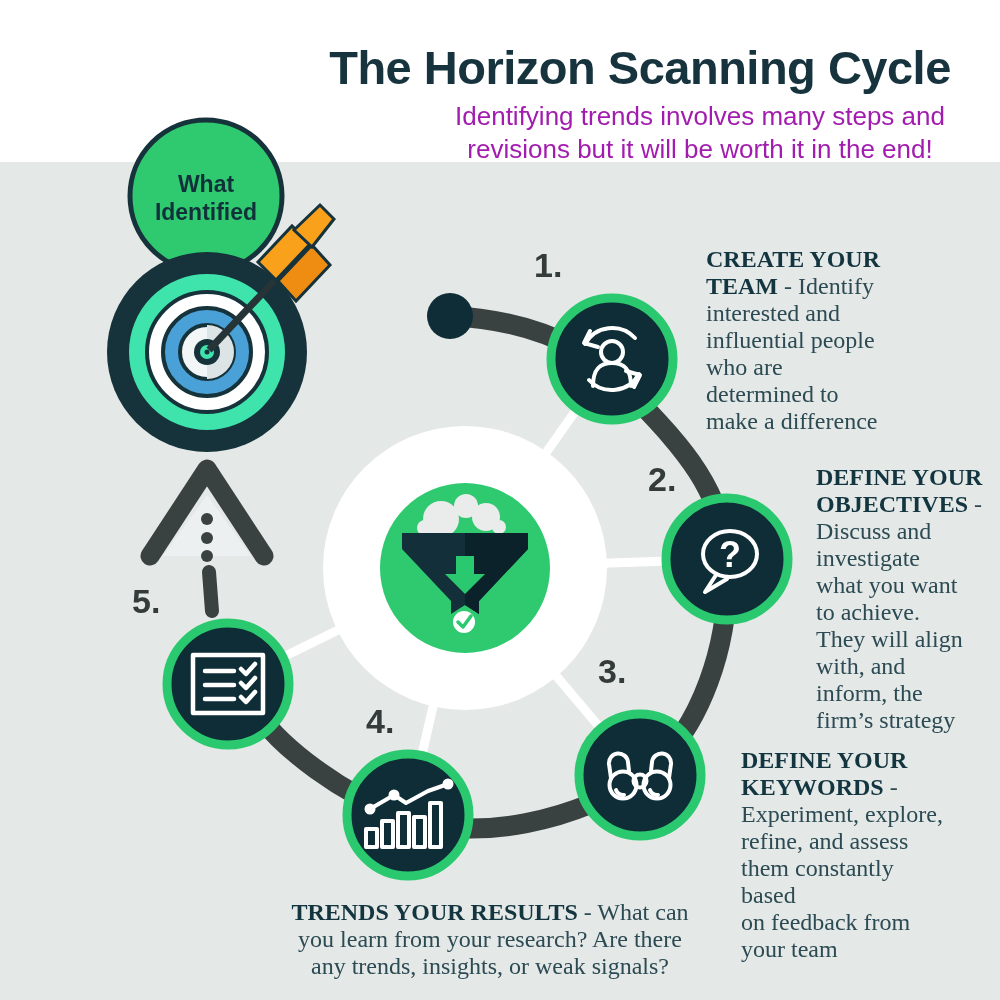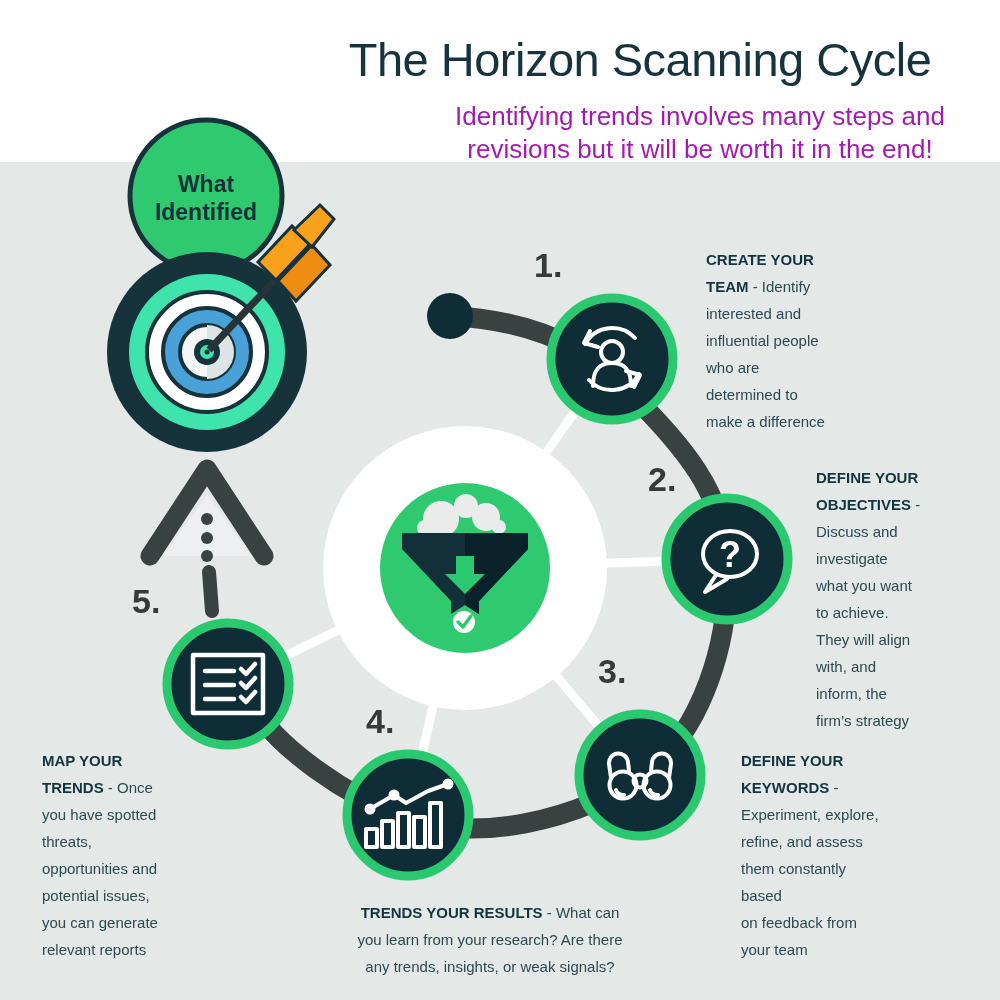--- a/index.html
+++ b/index.html
@@ -3,36 +3,36 @@
 <meta charset="utf-8">
 <style>
   html,body{margin:0;padding:0;}
   .canvas{
     position:relative;width:1000px;height:1000px;overflow:hidden;
     background:#e4e8e6;font-family:"Liberation Sans",sans-serif;
   }
   .top-band{position:absolute;left:0;top:0;width:1000px;height:162px;background:#ffffff;}
   .diagram-svg{position:absolute;left:0;top:0;width:1000px;height:1000px;}
   .page-title{
-    position:absolute;left:290px;top:32px;width:700px;text-align:center;
-    font-size:47px;font-weight:400;letter-spacing:-0.5px;color:#16333e;
+    position:absolute;left:290px;top:40px;width:700px;text-align:center;
+    font-size:47px;font-weight:700;letter-spacing:-0.5px;color:#16333e;
   }
   .page-subtitle{
     position:absolute;left:400px;top:100px;width:600px;text-align:center;
     font-size:26px;line-height:33px;color:#a21caf;white-space:pre-line;
   }
   .trend-label{
     position:absolute;left:116px;top:170px;width:180px;text-align:center;
     font-size:23px;line-height:28px;font-weight:800;color:#123039;white-space:pre-line;
   }
   .step-number{
     position:absolute;font-size:34px;font-weight:800;color:#333b3b;width:50px;
   }
   .step-text{
-    position:absolute;font-size:15px;line-height:27px;color:#2c4a53;white-space:pre-line;
+    position:absolute;font-size:24px;line-height:27px;color:#2c4a53;white-space:pre-line;font-family:Liberation Serif, serif;
   }
   .step-text strong{color:#123540;font-weight:800;}
   .n1{left:534px;top:246px;} .n2{left:648px;top:460px;} .n3{left:598px;top:652px;}
   .n4{left:366px;top:702px;} .n5{left:132px;top:582px;}
   .t1{left:706px;top:246px;width:250px;}
   .t2{left:816px;top:464px;width:190px;}
   .t3{left:741px;top:747px;width:255px;}
   .t4{left:280px;top:899px;width:420px;text-align:center;}
   .t5{left:42px;top:747px;width:220px;}
 </style>
@@ -197,22 +197,14 @@
 KEYWORDS</strong><span> -
 Experiment, explore,
 refine, and assess
 them constantly
 based
 on feedback from
 your team</span></div>
   <div class="step-text t4"><strong>TRENDS YOUR RESULTS</strong><span> -  What can
 you learn from your research? Are there
 any trends, insights, or weak signals?</span></div>
-  <div class="step-text t5"><strong>MAP YOUR
-TRENDS</strong><span> - Once
-you have spotted
-threats,
-opportunities and
-potential issues,
-you can generate
-relevant reports</span></div>
 
 </div>
 
 </body></html>

